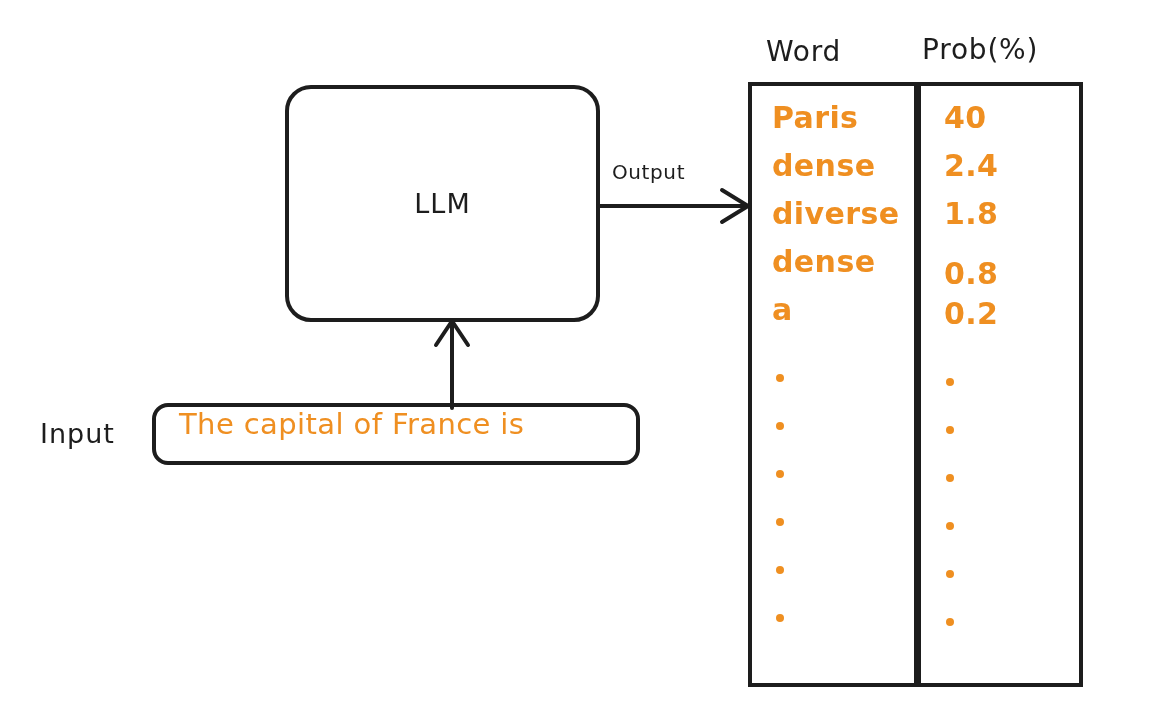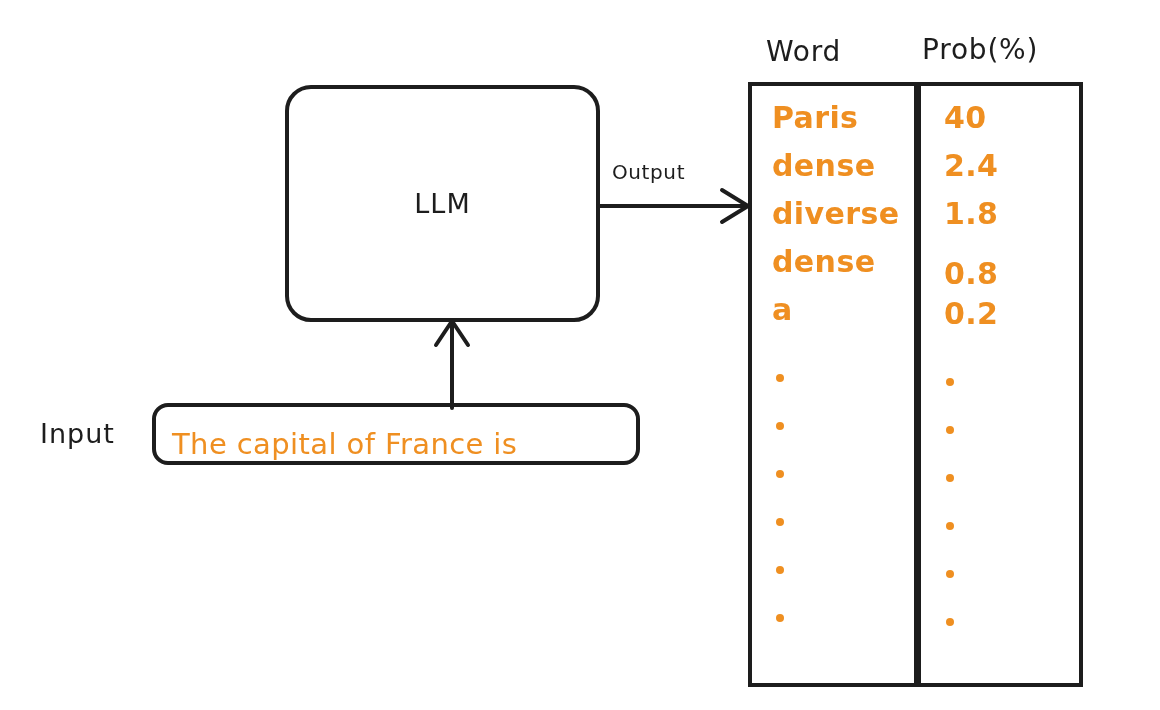--- a/index.html
+++ b/index.html
@@ -53,22 +53,22 @@
     position: absolute;
     left: 152px;
     top: 403px;
     width: 488px;
     height: 62px;
     border: 4px solid #1d1d1d;
     border-radius: 16px;
     box-sizing: border-box;
     background: #ffffff;
     display: flex;
-    align-items: flex-end;
-    padding-left: 16px;
+    align-items: flex-start;
+    padding-left: 23px;
   }
   #input-text {
     font-size: 29px;
     color: #ef8f21;
     letter-spacing: 0.4px;
     white-space: nowrap;
   }
   #input-label {
     position: absolute;
     left: 40px;

